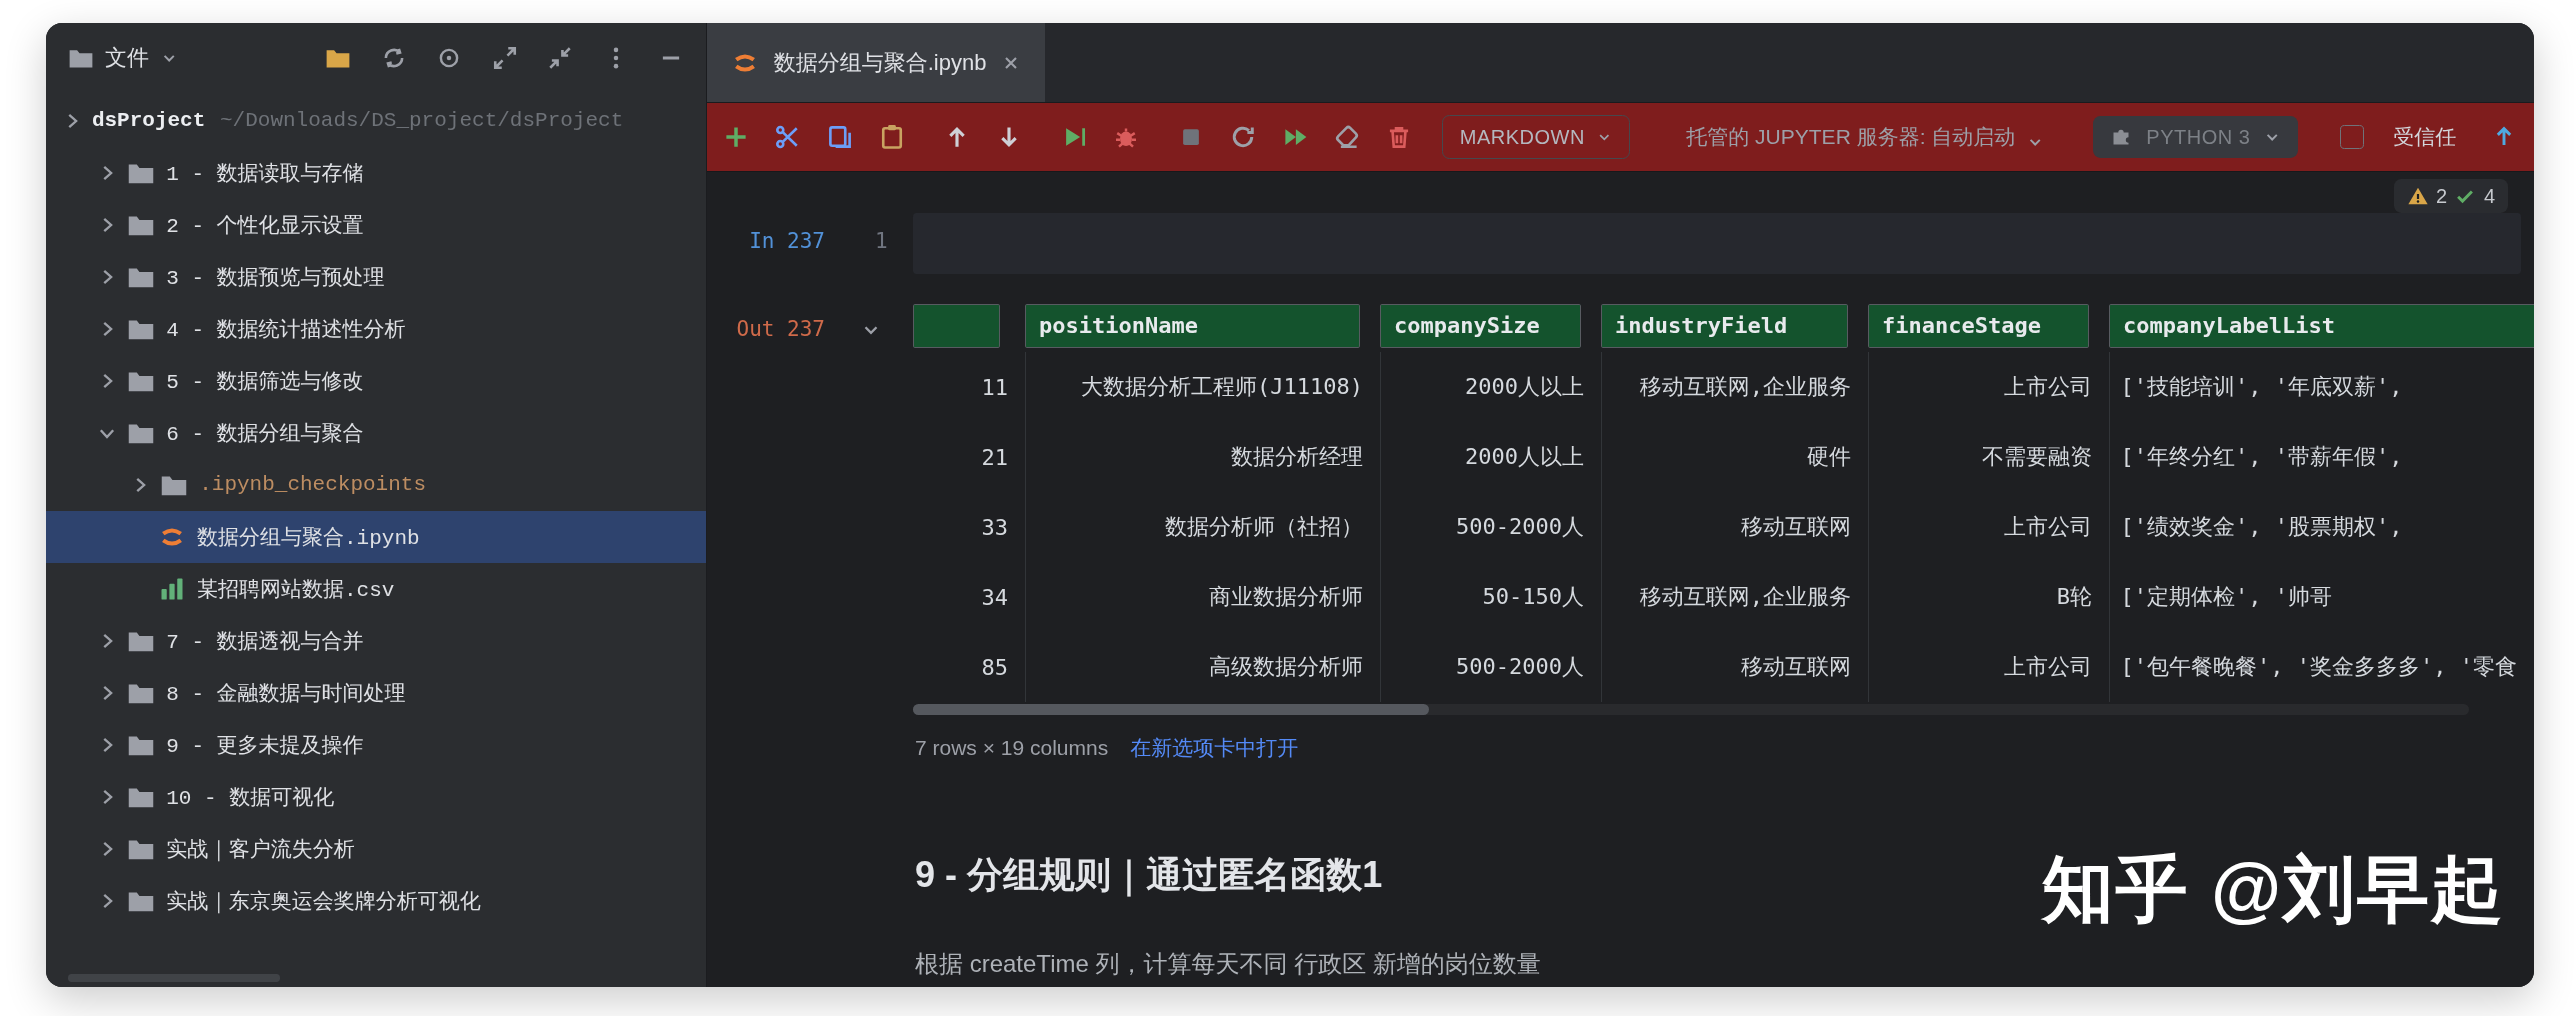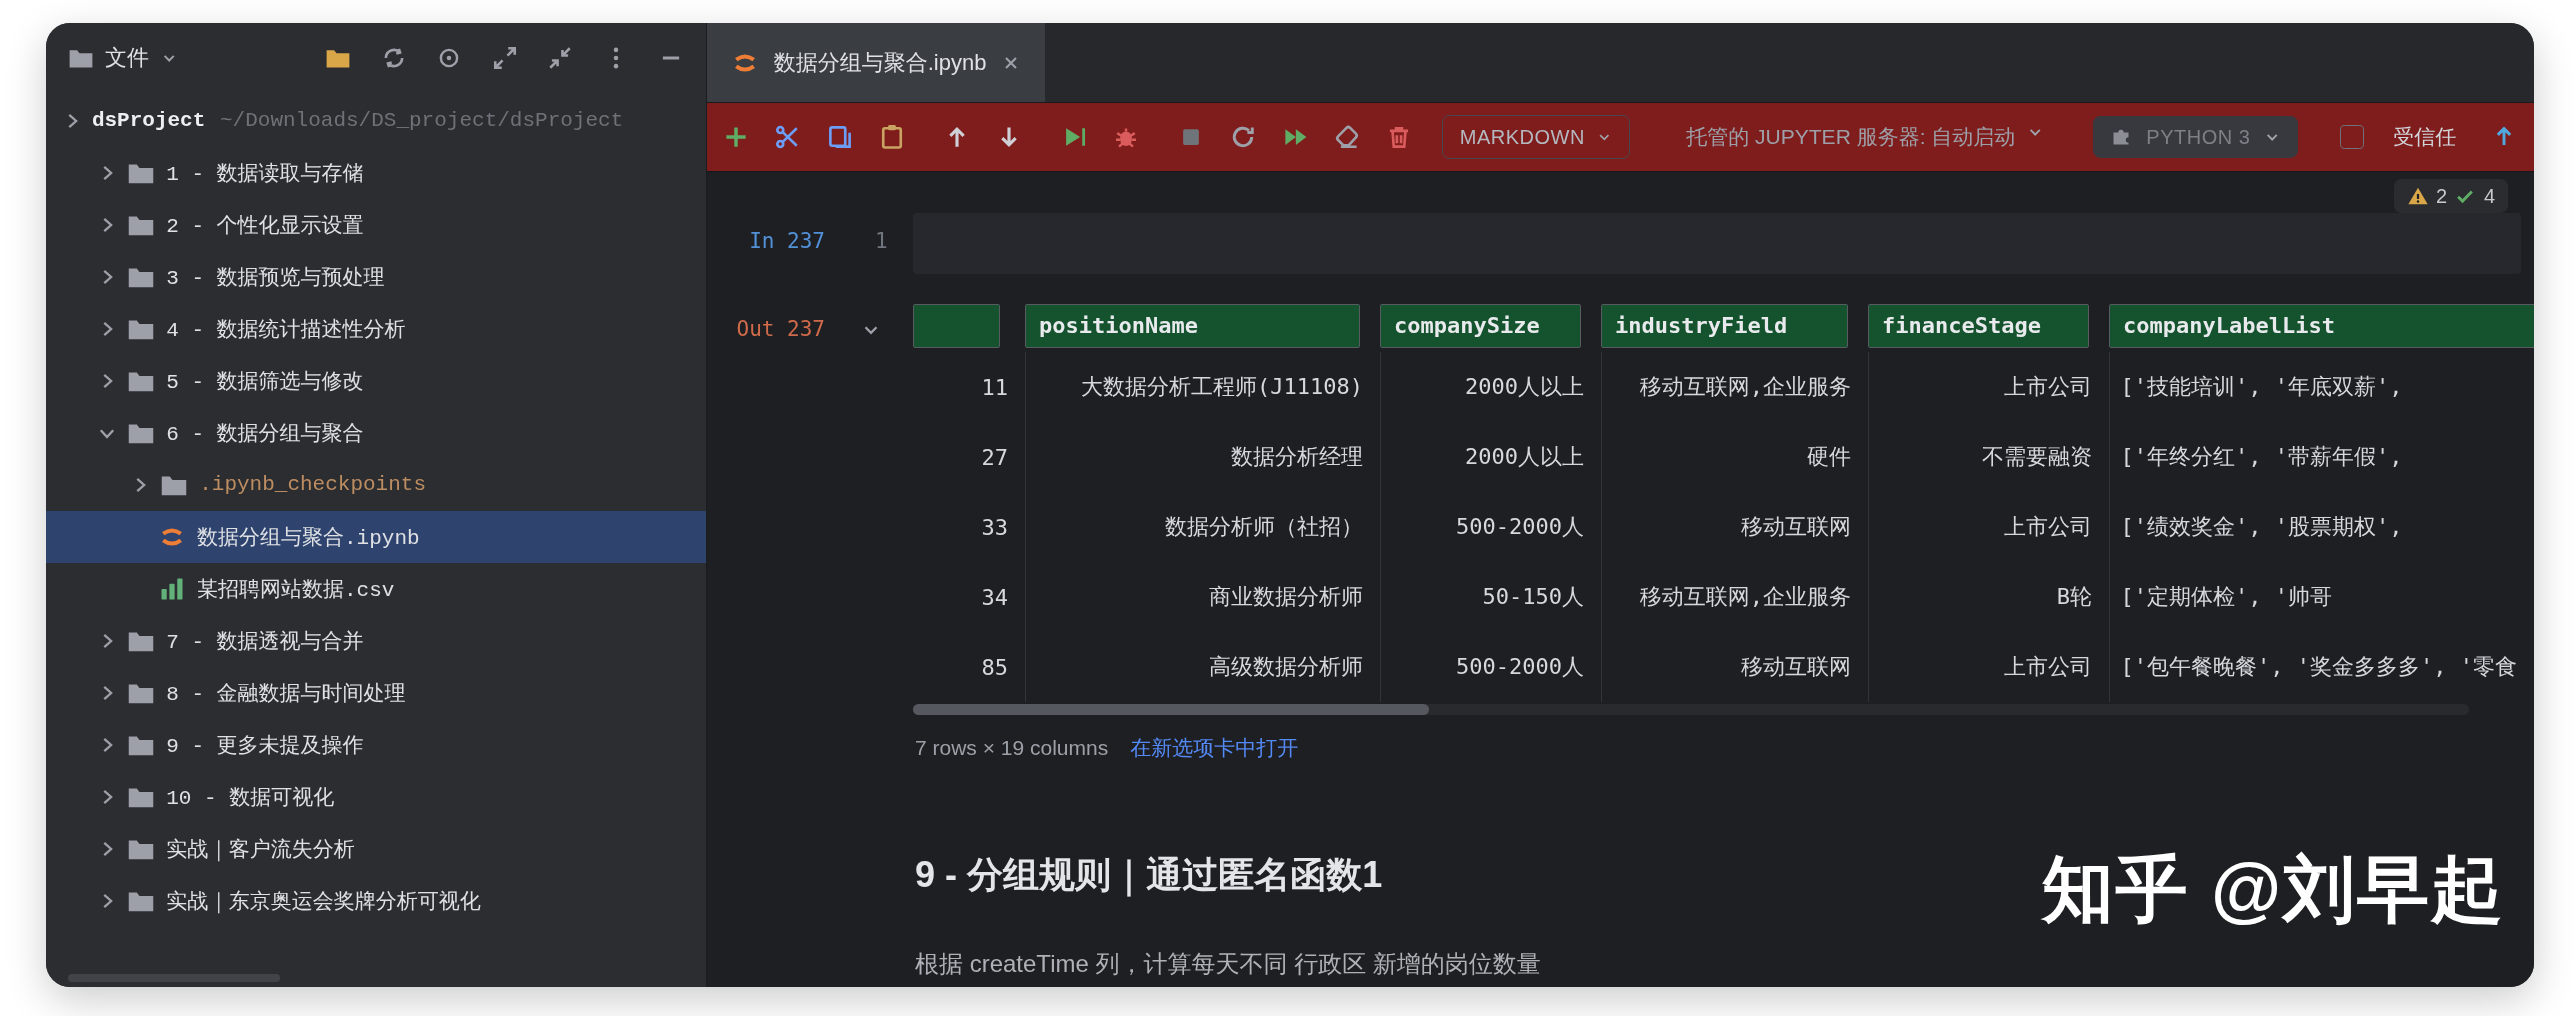--- a/index.html
+++ b/index.html
@@ -2,21 +2,21 @@
 <html style="font-size:14.7px"><head>
 <meta charset="utf-8">
 <style>
   html,body{margin:0;padding:0;}
   body{
     width:2576px;height:1016px;background:#ffffff;overflow:hidden;
     font-family:"Liberation Sans",sans-serif;
   }
   .window{
     position:absolute;left:46px;top:23px;width:2488px;height:964px;
-    background:#2b2d30;border-radius:24px;overflow:hidden;display:flex;
+    background:#2b2d30;border-radius:16px;overflow:hidden;display:flex;
     box-shadow:0 13px 41px rgba(0,0,0,.20);
   }
   
   .ic{width:26px;height:26px;flex:none;display:block;}
   .c-gray{color:#9da0a8}.c-dgray{color:#6f737a}.c-blue{color:#6c9ef8}
   .c-green{color:#5fad65}.c-red{color:#db5c5c}.c-tan{color:#c9a361}
   .c-yellow{color:#d9a648}.c-white{color:#ced0d6}.c-orange{color:#ee7e35}
   .c-csv{color:#62b179}.c-cyan{color:#4fa9e0}
   
   .sidebar{width:660px;flex:none;border-right:0.9px solid #1b1c1f;display:flex;flex-direction:column;position:relative;background:#2b2d30;}
@@ -44,21 +44,21 @@
   .tab{display:flex;align-items:center;gap:14.7px;padding:0 24px;background:#3a3d42;font-size:22px;color:#dfe1e5;cursor:pointer;}
   .tab .fic{margin-right:0;}
   .tab-close{width:20px;height:20px;color:#9da0a8;}
   
   .nb-toolbar{height:68px;flex:none;background:#7f1d1d;border-bottom:0.9px solid #17181b;display:flex;align-items:center;padding:0 14.7px;font-size:21px;}
   .tbtn{width:28px;height:28px;background:none;border:none;padding:0;margin-right:24px;cursor:pointer;display:flex;flex:none;}
   .tbtn .ic{width:28px;height:28px;}
   .gap-l{margin-left:13px;}
   .dd{display:flex;align-items:center;gap:11px;background:none;border:0.9px solid #46484d;border-radius:7.4px;padding:9.2px 16.6px;color:#b4b8bf;font-size:20px;cursor:pointer;margin-left:5.5px;letter-spacing:0.5px;}
   .dd .sb-chev{width:16.6px;height:16.6px;}
-  .server{margin-left:auto;display:flex;align-items:flex-start;gap:11px;background:none;border:none;color:#9da0a8;font-size:21px;cursor:pointer;}
+  .server{margin-left:auto;display:flex;align-items:flex-end;gap:11px;background:none;border:none;color:#9da0a8;font-size:21px;cursor:pointer;}
   .pill{margin-left:42px;display:flex;align-items:center;gap:13px;background:#37393e;border:none;border-radius:7.4px;padding:9.2px 16.6px;color:#7d8187;font-size:20px;letter-spacing:0.5px;cursor:pointer;}
   .pill .ic{width:24px;height:24px;color:#8b8e94;}
   .trusted{margin-left:42px;display:flex;align-items:center;gap:29px;color:#d3d6db;font-size:21px;cursor:pointer;}
   .cb{width:22px;height:22px;border:1.8px solid #6f737a;border-radius:4.6px;background:transparent;flex:none;}
   .scrolltop{margin-left:35px;width:28px;height:28px;background:none;border:none;padding:0;cursor:pointer;display:flex;flex:none;}
   
   .editor{flex:1;background:#1e1f22;position:relative;overflow:hidden;font-family:"DejaVu Sans Mono","Liberation Mono",monospace;}
   .inspections{position:absolute;top:7.4px;right:26px;display:flex;align-items:center;gap:7.4px;background:rgba(67,69,74,.35);border-radius:7.4px;padding:5.5px 13px;font-size:20px;color:#c6c9ce;font-family:"Liberation Sans",sans-serif;}
   .inspections .ic{width:22px;height:22px;}
   .cellstrip{position:absolute;left:206px;right:13px;top:41px;height:61px;background:#26282e;border-radius:3.7px;}
@@ -589,21 +589,21 @@
           <tbody>
             <tr>
               <td>11</td>
               <td>大数据分析工程师(J11108)</td>
               <td>2000人以上</td>
               <td>移动互联网,企业服务</td>
               <td>上市公司</td>
               <td class="last">['技能培训', '年底双薪',</td>
             </tr>
             <tr>
-              <td>27</td>
+              <td>21</td>
               <td>数据分析经理</td>
               <td>2000人以上</td>
               <td>硬件</td>
               <td>不需要融资</td>
               <td class="last">['年终分红', '带薪年假',</td>
             </tr>
             <tr>
               <td>33</td>
               <td>数据分析师（社招）</td>
               <td>500-2000人</td>

